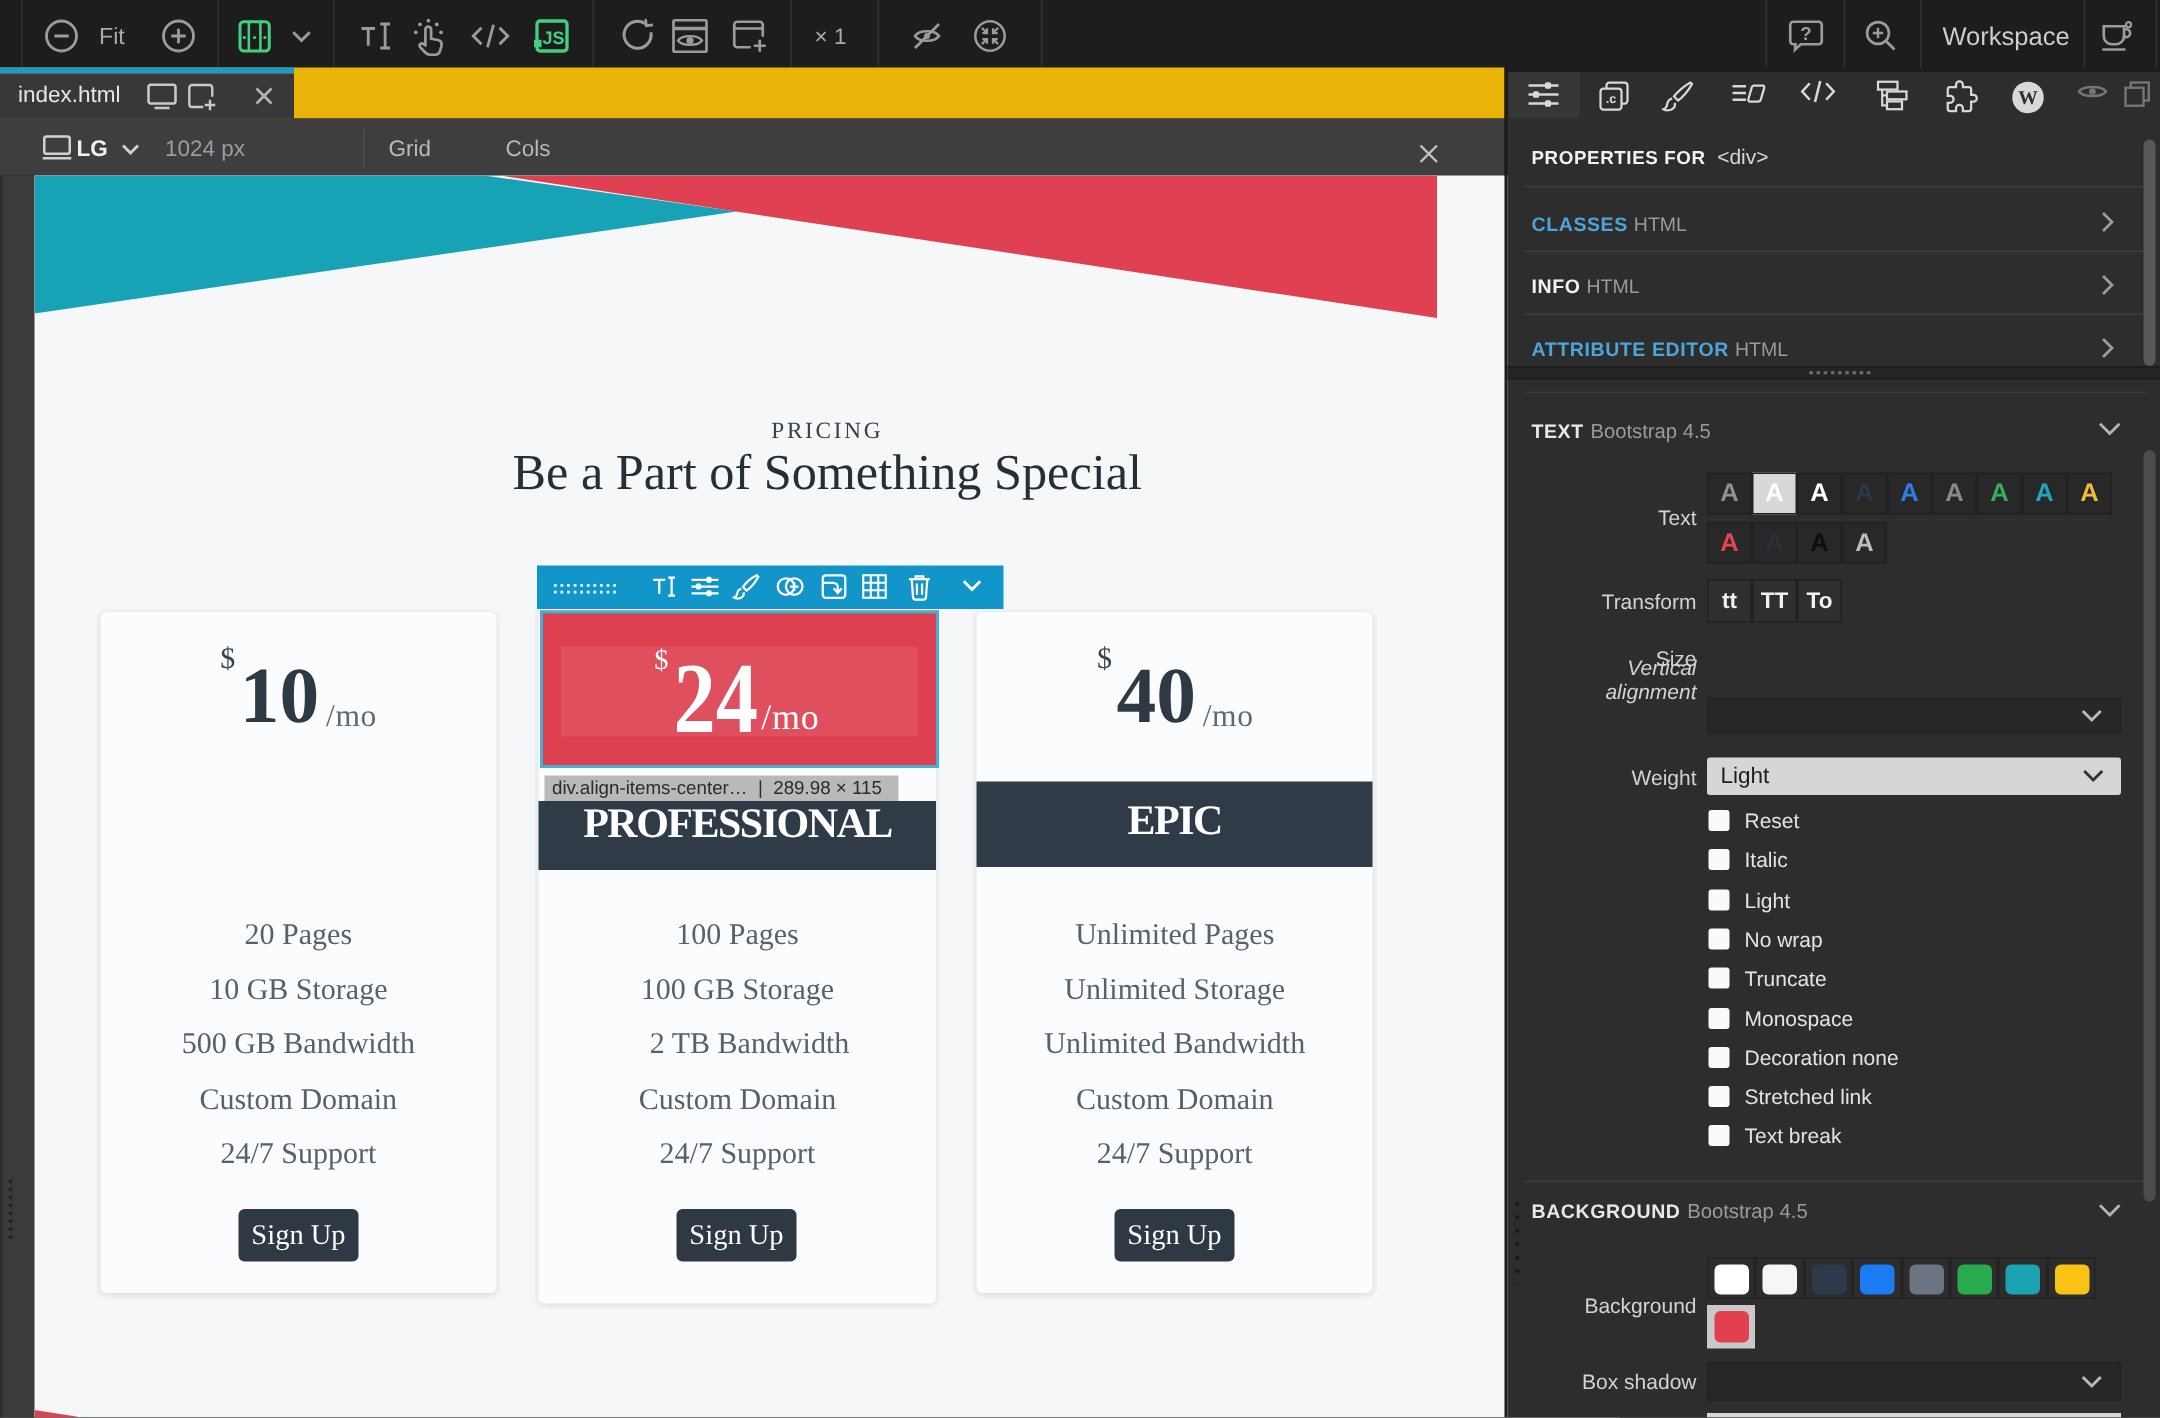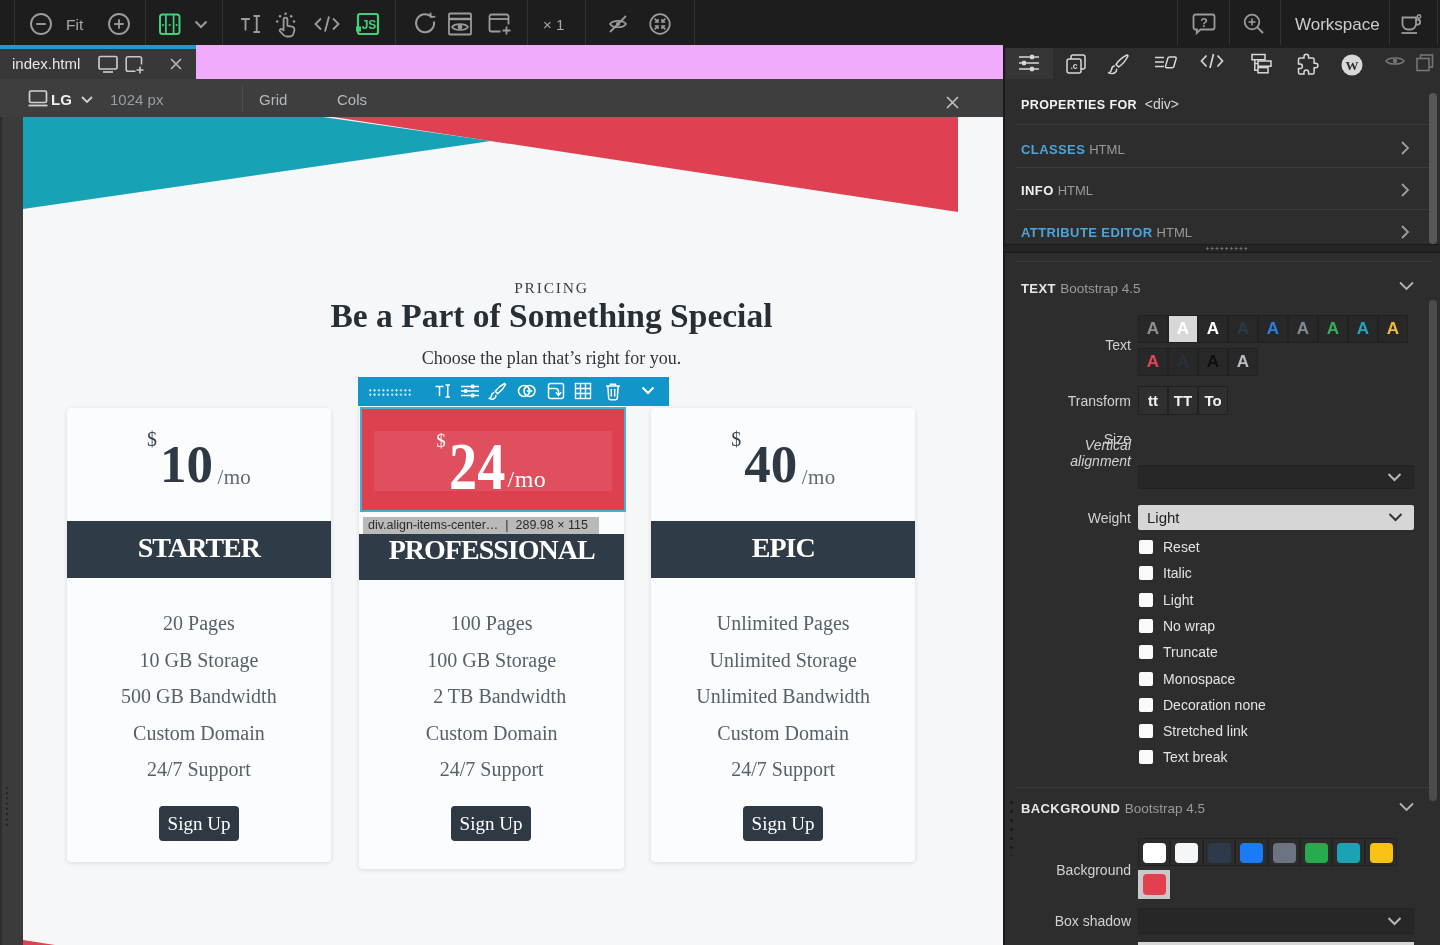--- a/index.html
+++ b/index.html
@@ -7,21 +7,21 @@
     font-family:"Liberation Sans", sans-serif; }
   .abs { position:absolute; }
   svg { display:block; }
   #root { position:relative; width:1440px; height:945px; }
   
   #toolbar { position:absolute; left:0; top:0; width:1440px; height:45px; background:#1d1d1d; }
   .tsep { position:absolute; top:0; width:1px; height:45px; background:#323232; }
   .ticon { position:absolute; top:0; height:45px; margin-top:1.5px; display:flex; align-items:center; justify-content:center; }
   .ttext { position:absolute; top:0; height:45px; line-height:45px; margin-top:1.5px; color:#a9a9a9; font-size:15px; }
   
-  #tabstrip { position:absolute; left:0; top:45px; width:1003px; height:34px; background:#f0abfc; }
+  #tabstrip { position:absolute; left:0; top:45px; width:1003px; height:34px; background:#eab308; }
   #tabline { position:absolute; left:0; top:0; width:196px; height:4px; background:#1b9ad0; }
   #tab { position:absolute; left:0; top:4px; width:196px; height:30px; background:#383838; color:#e6e6e6; font-size:15px; }
   
   #canvasbar { position:absolute; left:0; top:79px; width:1003px; height:38px; background:#3e3e3e; color:#b9bcbe; }
   
   #canvasarea { position:absolute; left:0; top:117px; width:1003px; height:828px; background:#3b3b3b; }
   #page { position:absolute; left:23px; top:0; width:1057px; height:828px; background:#f5f7f9; overflow:hidden;
     font-family:"Liberation Serif", serif; }
   .tri { position:absolute; }
   .card { position:absolute; background:#fbfcfe; border-radius:4px; box-shadow:0 1px 4px rgba(40,50,60,.14); }
@@ -243,28 +243,26 @@
     <div class="abs" style="left:0;top:0;width:2px;height:828px;background:#2e2e2e;"></div>
       <div class="abs" style="left:5px;top:668px;width:4px;height:42px;background-image:radial-gradient(circle,#222 1.2px,transparent 1.4px);background-size:4px 5.3px;"></div>
       <div id="page">
 
       <div class="tri" style="left:0;top:0;width:935px;height:96px;background:#df4152;clip-path:polygon(310px 0,935px 0,935px 95px);"></div>
       <div class="tri" style="left:0;top:0;width:935px;height:96px;background:#17a2b6;clip-path:polygon(0 0,300px 0,468px 24px,0 92px);"></div>
 
       <div class="tri" style="left:0;top:817px;width:60px;height:11px;background:#df4152;clip-path:polygon(0 6px,0 11px,32px 11px);"></div>
 
       <div class="abs" style="left:0;top:162px;width:100%;text-align:center;font-size:15.5px;letter-spacing:1.8px;color:#3a4149;">PRICING</div>
-      <div class="abs" style="left:0;top:180px;width:100%;text-align:center;font-size:33.5px;font-weight:bold;color:#272f36;">Be a Part of Something Special</div>
-      <div class="abs" style="left:0;top:231px;width:100%;text-align:center;font-size:18px;color:#2f363c;">Choose the plan that’s right for you.</div>
+      <div class="abs" style="left:0;top:180px;width:100%;text-align:center;font-size:33.5px;font-weight:normal;color:#272f36;">Be a Part of Something Special</div>
 
       <div class="card" style="left:43.6px;top:291px;width:264.6px;height:453.6px;"></div>
       <div class="abs" style="left:123.9px;top:312.4px;font-size:20px;line-height:1;color:#39444e;">$</div>
         <div class="abs" style="left:136.9px;top:321px;font-size:53px;line-height:1;font-weight:bold;color:#2e3944;">10</div>
         <div class="abs" style="left:194.4px;top:350.2px;font-size:21px;line-height:1;letter-spacing:.4px;color:#5f6a73;">/mo</div>
-      <div class="band" style="left:43.6px;top:403.6px;width:264.6px;height:57.2px;line-height:53px;">STARTER</div>
       <div class="feat" style="left:43.6px;width:264.6px;top:495px;">20 Pages</div>
       <div class="feat" style="left:43.6px;width:264.6px;top:531.5px;">10 GB Storage</div>
       <div class="feat" style="left:43.6px;width:264.6px;top:568px;">500 GB Bandwidth</div>
       <div class="feat" style="left:43.6px;width:264.6px;top:604.5px;">Custom Domain</div>
       <div class="feat" style="left:43.6px;width:264.6px;top:641px;">24/7 Support</div>
       <div class="signup" style="left:136px;top:689.3px;width:80px;height:35px;line-height:35px;">Sign Up</div>
 
       <div class="card" style="left:627.9px;top:291px;width:264.6px;height:453.6px;"></div>
       <div class="abs" style="left:708.3px;top:312.4px;font-size:20px;line-height:1;color:#39444e;">$</div>
         <div class="abs" style="left:721.3px;top:321px;font-size:53px;line-height:1;font-weight:bold;color:#2e3944;">40</div>

